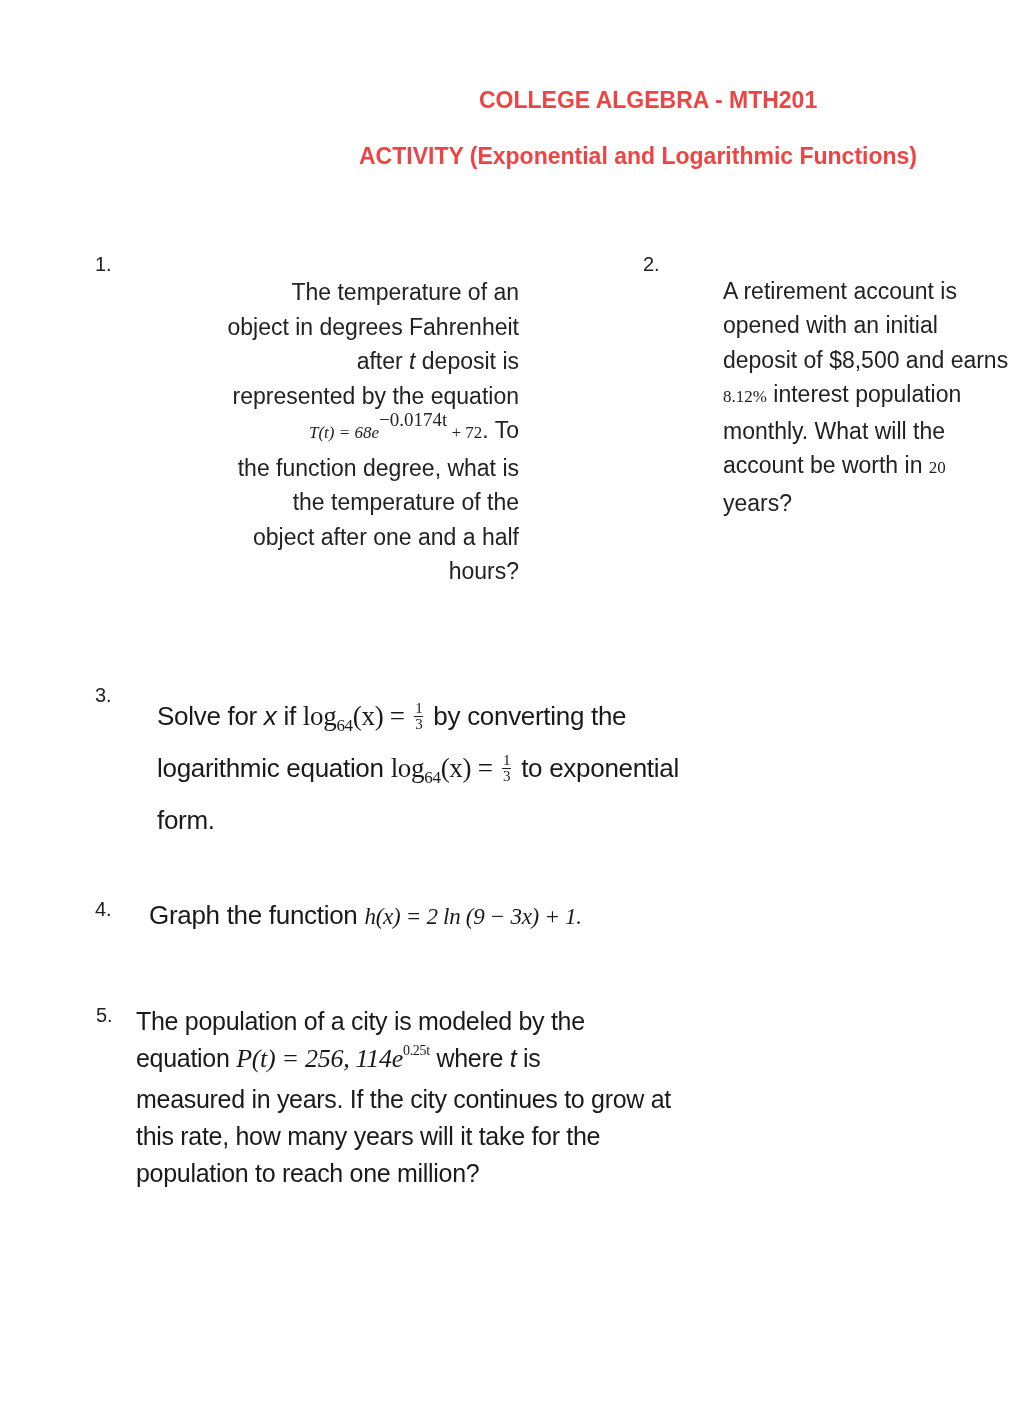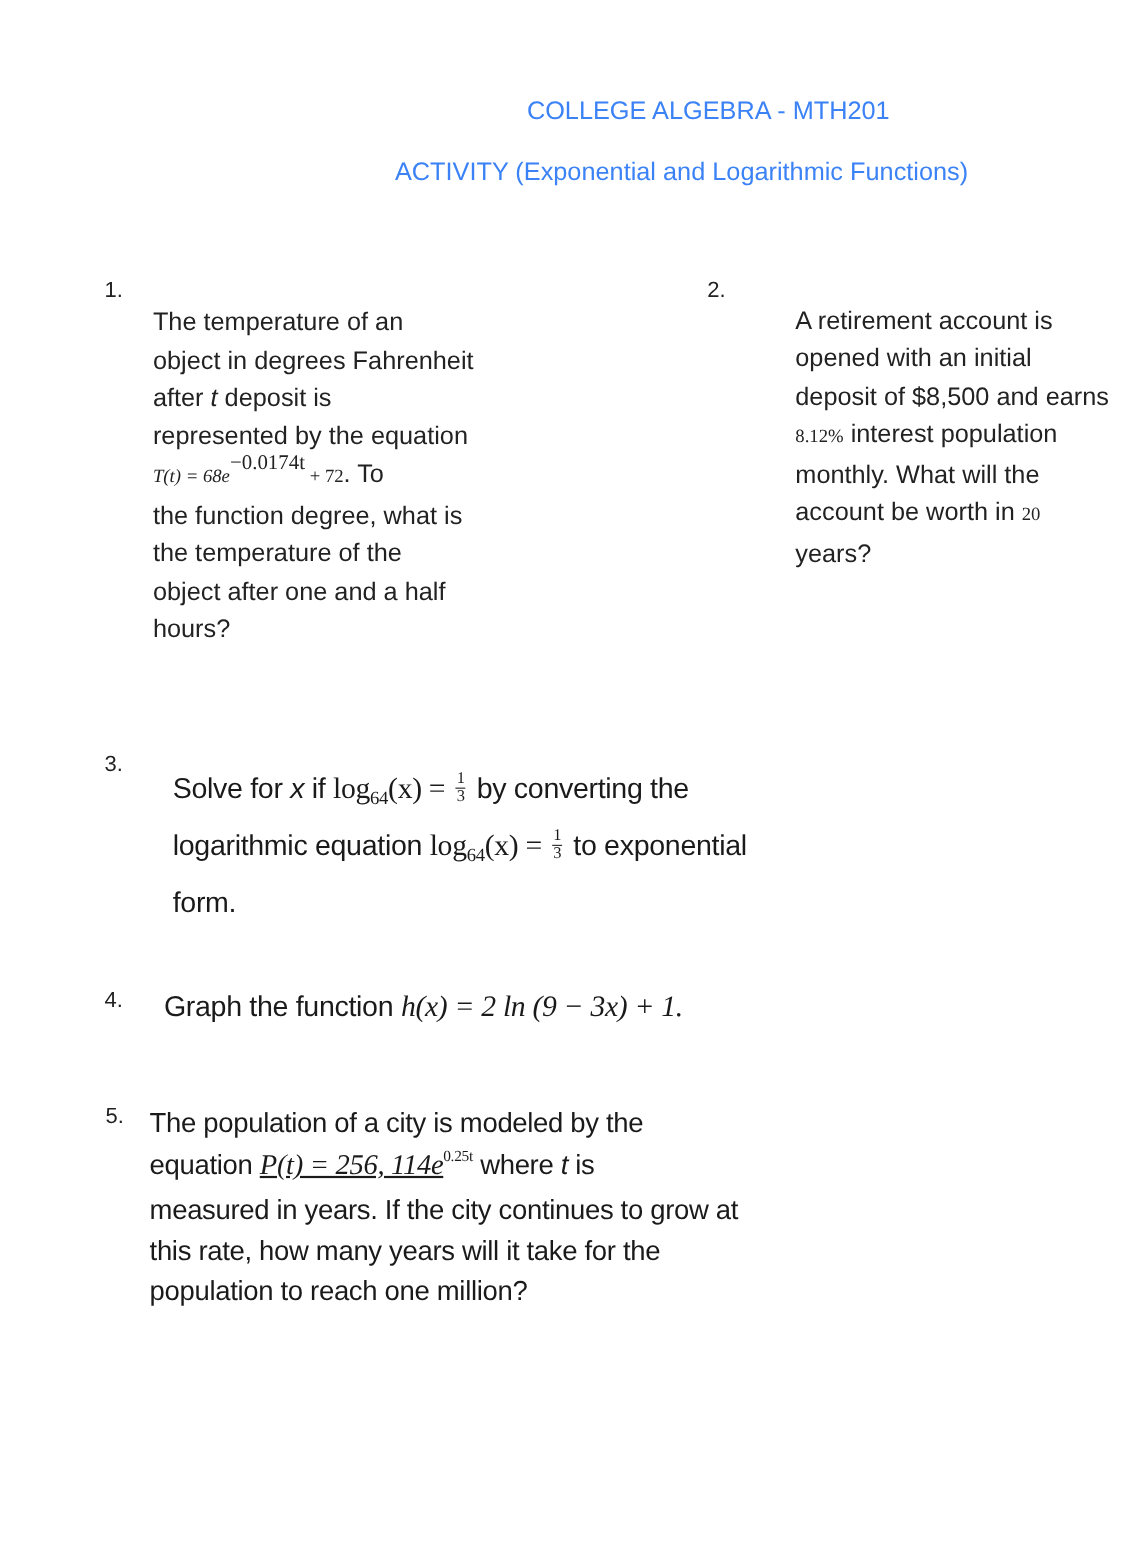--- a/index.html
+++ b/index.html
@@ -1,18 +1,18 @@
 <!DOCTYPE html>
 <html><head>
 <meta charset="utf-8">
 <style>
   html, body { margin: 0; padding: 0; background: #ffffff; }
   body { width: 1036px; height: 1409px; position: relative; overflow: hidden; color: #1a1a1a; font-family: "Liberation Sans", "DejaVu Sans", sans-serif; }
   .abs { position: absolute; }
-  .title { font-weight: normal; font-size: 23px; color: #3b82f6; white-space: nowrap; }
+  .title { font-weight: bold; font-size: 23px; color: #ef4444; white-space: nowrap; }
   .num { font-size: 20px; color: #222; }
   .txt { font-size: 23px; line-height: 34.5px; color: #222; }
   .math { font-family: "Liberation Serif", "DejaVu Serif", serif; font-size: 17px; }
   .mi { font-style: italic; }
   .sup { font-size: 16px; position: relative; top: -12px; font-family: "Liberation Serif", serif; }
   .sub { font-size: 17px; position: relative; top: 6px; font-family: "Liberation Serif", serif; text-align: right; }
   .frac { display: inline-flex; flex-direction: column; align-items: center; vertical-align: middle; font-family: "Liberation Serif", serif; font-size: 15px; line-height: 13px; margin: 0 3px; position: relative; top: -2px; }
   .frac .n { border-bottom: 1px solid #222; padding: 0 1px 1px; }
   .frac .d { padding-top: 1px; }
   .cond { font-family: "Liberation Sans Narrow", "Liberation Sans", sans-serif; letter-spacing: -0.3px; }
@@ -21,21 +21,21 @@
   .q5 { font-size: 25px; line-height: 37px; }
 </style>
 </head>
 <body>
 
 <div class="abs title" style="left:479px; top:87px;">COLLEGE ALGEBRA  - MTH201</div>
 <div class="abs title" style="left:359px; top:143px;">ACTIVITY (Exponential and Logarithmic Functions)</div>
 
 <div>
   <div class="abs num" style="left:95px; top:253px;">1.</div>
-  <div class="abs txt" style="left:139px; top:275px; width:380px;">
+  <div class="abs txt" style="left:139px; top:275px; width:380px;text-align:right;">
     <div>The temperature of an</div>
     <div>object in degrees Fahrenheit</div>
     <div><span>after </span><span class="mi">t</span><span> deposit is</span></div>
     <div>represented by the equation</div>
     <div><span class="math mi">T(t) = 68e</span><span class="sup" style="font-size:19px;">−0.0174t</span><span class="math"> + 72</span><span>. To</span></div>
     <div>the function degree, what is</div>
     <div>the temperature of the</div>
     <div>object after one and a half</div>
     <div>hours?</div>
   </div>
@@ -69,26 +69,26 @@
           <span class="d">3</span>
         </span><span> to exponential</span>
     </div>
     <div>form.</div>
   </div>
 </div>
 
 <div>
   <div class="abs num" style="left:95px; top:898px;">4.</div>
   <div class="abs q4 cond" style="left:149px; top:900px; white-space:nowrap;">
-    <span>Graph the function </span><span class="math mi" style="font-size:27px;">h(x) = 2 ln (9 − 3x) + 1.</span>
+    <span>Graph the function </span><span class="math mi" style="font-size:23px;">h(x) = 2 ln (9 − 3x) + 1.</span>
   </div>
 </div>
 
 <div>
   <div class="abs num" style="left:96px; top:1004px;">5.</div>
   <div class="abs q5 cond" style="left:136px; top:1003px; width:640px;">
     <div>The population of a city is modeled by the</div>
-    <div><span>equation </span><span class="math mi" style="font-size:26px;text-decoration:underline;">P(t) = 256, 114e</span><span class="sup" style="font-size:14px;">0.25t</span><span> where </span><span class="mi">t</span><span> is</span></div>
+    <div><span>equation </span><span class="math mi" style="font-size:26px;">P(t) = 256, 114e</span><span class="sup" style="font-size:14px;">0.25t</span><span> where </span><span class="mi">t</span><span> is</span></div>
     <div>measured in years. If the city continues to grow at</div>
     <div>this rate, how many years will it take for the</div>
     <div>population to reach one million?</div>
   </div>
 </div>
 
 </body></html>

